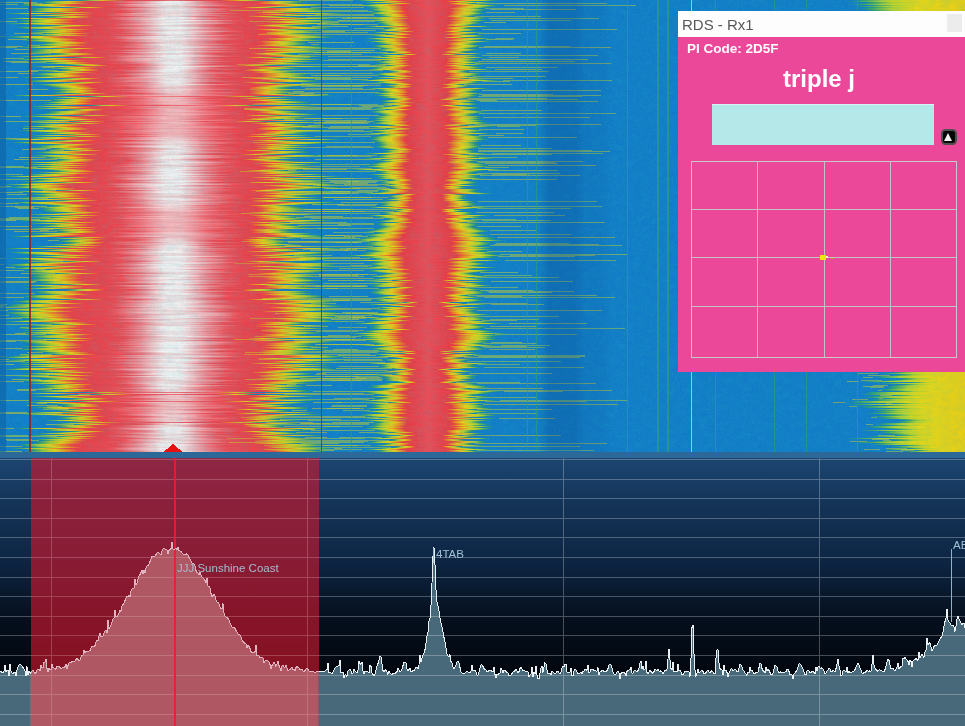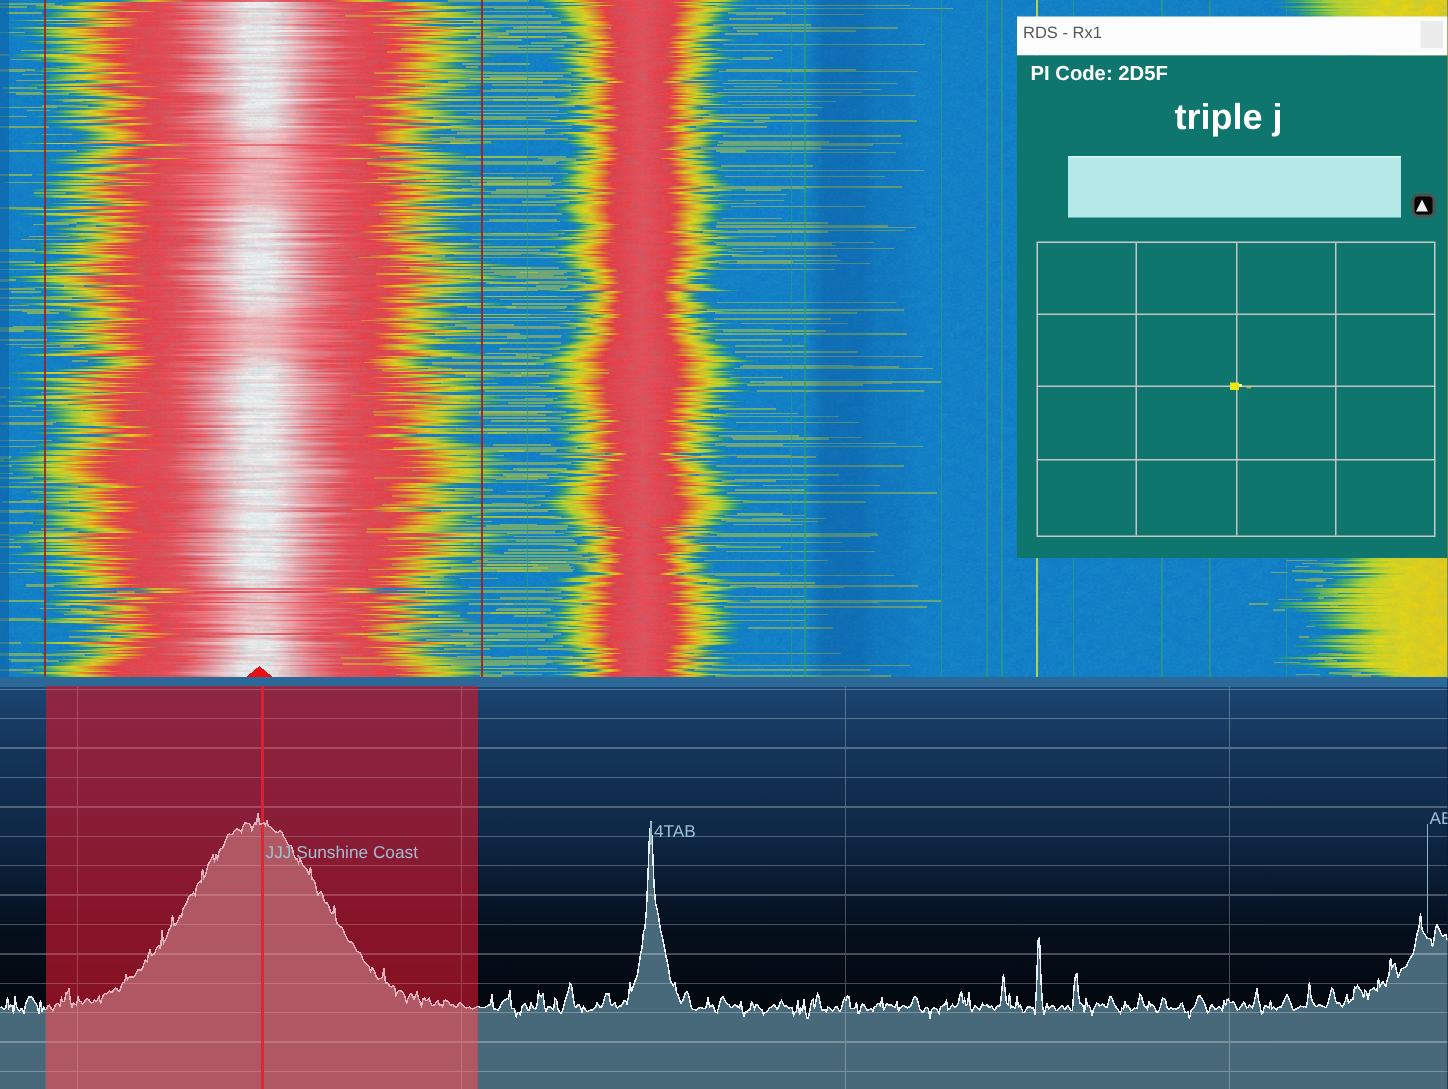--- a/index.html
+++ b/index.html
@@ -1,22 +1,22 @@
 <!DOCTYPE html>
 <html><head>
 <meta charset="utf-8">
 <style>
 html,body{margin:0;padding:0;background:#000;}
 *{box-sizing:border-box;}
 #stage{position:relative;width:965px;height:726px;overflow:hidden;font-family:"Liberation Sans",sans-serif;}
 #rds{position:absolute;left:678px;top:11px;width:287px;height:361px;}
 #rdsbar{position:absolute;left:0;top:0;width:287px;height:26px;background:#fdfdfd;}
-#rdsbar .t{position:absolute;left:4px;top:6px;font-size:11px;line-height:1;color:#585858;}
+#rdsbar .t{position:absolute;left:4px;top:6px;font-size:15px;line-height:1;color:#585858;}
 #rdsbar .b{position:absolute;right:3px;top:3px;width:15px;height:18px;background:#ececec;}
-#rdsbody{position:absolute;left:0;top:26px;width:287px;height:335px;background:#0f766e;}
+#rdsbody{position:absolute;left:0;top:26px;width:287px;height:335px;background:#ec4899;}
 .pic{position:absolute;left:9px;top:5px;font-size:13.5px;line-height:1;font-weight:bold;color:#fff;}
 .tj{position:absolute;left:0;top:30px;width:282px;text-align:center;font-size:24px;line-height:1;font-weight:bold;color:#fff;}
 .cyan{position:absolute;left:34px;top:67px;width:222px;height:41px;background:#b5e9e9;border-top:1px solid #d8f4f4;}
 .upbtn{position:absolute;left:262.5px;top:92px;width:16px;height:16px;border:2px solid #4f4f4f;border-radius:4.5px;background:#060606;}
 .upbtn .tri{position:absolute;left:1.5px;top:2px;width:0;height:0;border-left:4.5px solid transparent;border-right:4.5px solid transparent;border-bottom:8.5px solid #f0f0f0;}
 .grid{position:absolute;left:12.5px;top:123.5px;width:266px;height:197px;border:1px solid #c9c9c9;}
 .grid .v{position:absolute;top:0;width:1px;height:195px;background:#c3c3c3;}
 .grid .h{position:absolute;left:0;width:264px;height:1px;background:#c3c3c3;}
 .mark{position:absolute;left:128px;top:93.5px;width:6px;height:4.5px;background:#ece80f;}
 .mark2{position:absolute;left:134px;top:94.5px;width:2.5px;height:2px;background:#fff6b0;}

